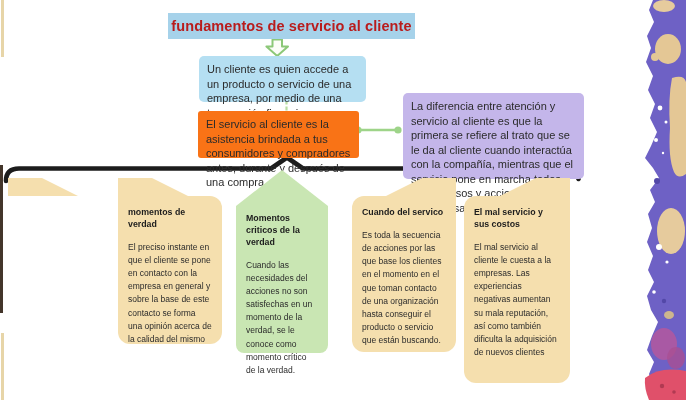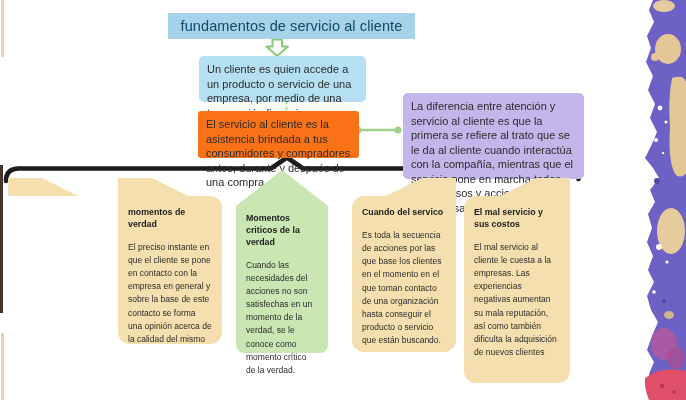--- a/index.html
+++ b/index.html
@@ -5,21 +5,21 @@
   html,body{margin:0;padding:0;background:#ffffff;}
   .stage{
     position:relative;width:686px;height:400px;overflow:hidden;background:#ffffff;
     font-family:"Liberation Sans","DejaVu Sans",sans-serif;color:#2b2b2b;
   }
   .abs{position:absolute;}
   
   .title-box{
     left:168px;top:13px;width:247px;height:26px;background:#a6d2ea;
     display:flex;align-items:center;justify-content:center;
-    font-weight:normal;font-size:14.5px;color:#0c4a6e;letter-spacing:.1px;
+    font-weight:bold;font-size:14.5px;color:#b91c1c;letter-spacing:.1px;
   }
   
   .note{font-size:11px;line-height:1.32;padding:6px 8px;box-sizing:border-box;border-radius:5px;}
   .blue-note{left:199px;top:56px;width:167px;height:46px;background:#b5dff2;}
   .purple-note-left{left:198px;top:111px;width:161px;height:47px;background:#f97316;border-radius:3px;}
   .purple-note-right{left:403px;top:93px;width:181px;height:86px;background:#c4b6ea;}
   
   .wires{left:0;top:0;width:686px;height:400px;pointer-events:none;}
   
   .bubble{box-sizing:border-box;}

